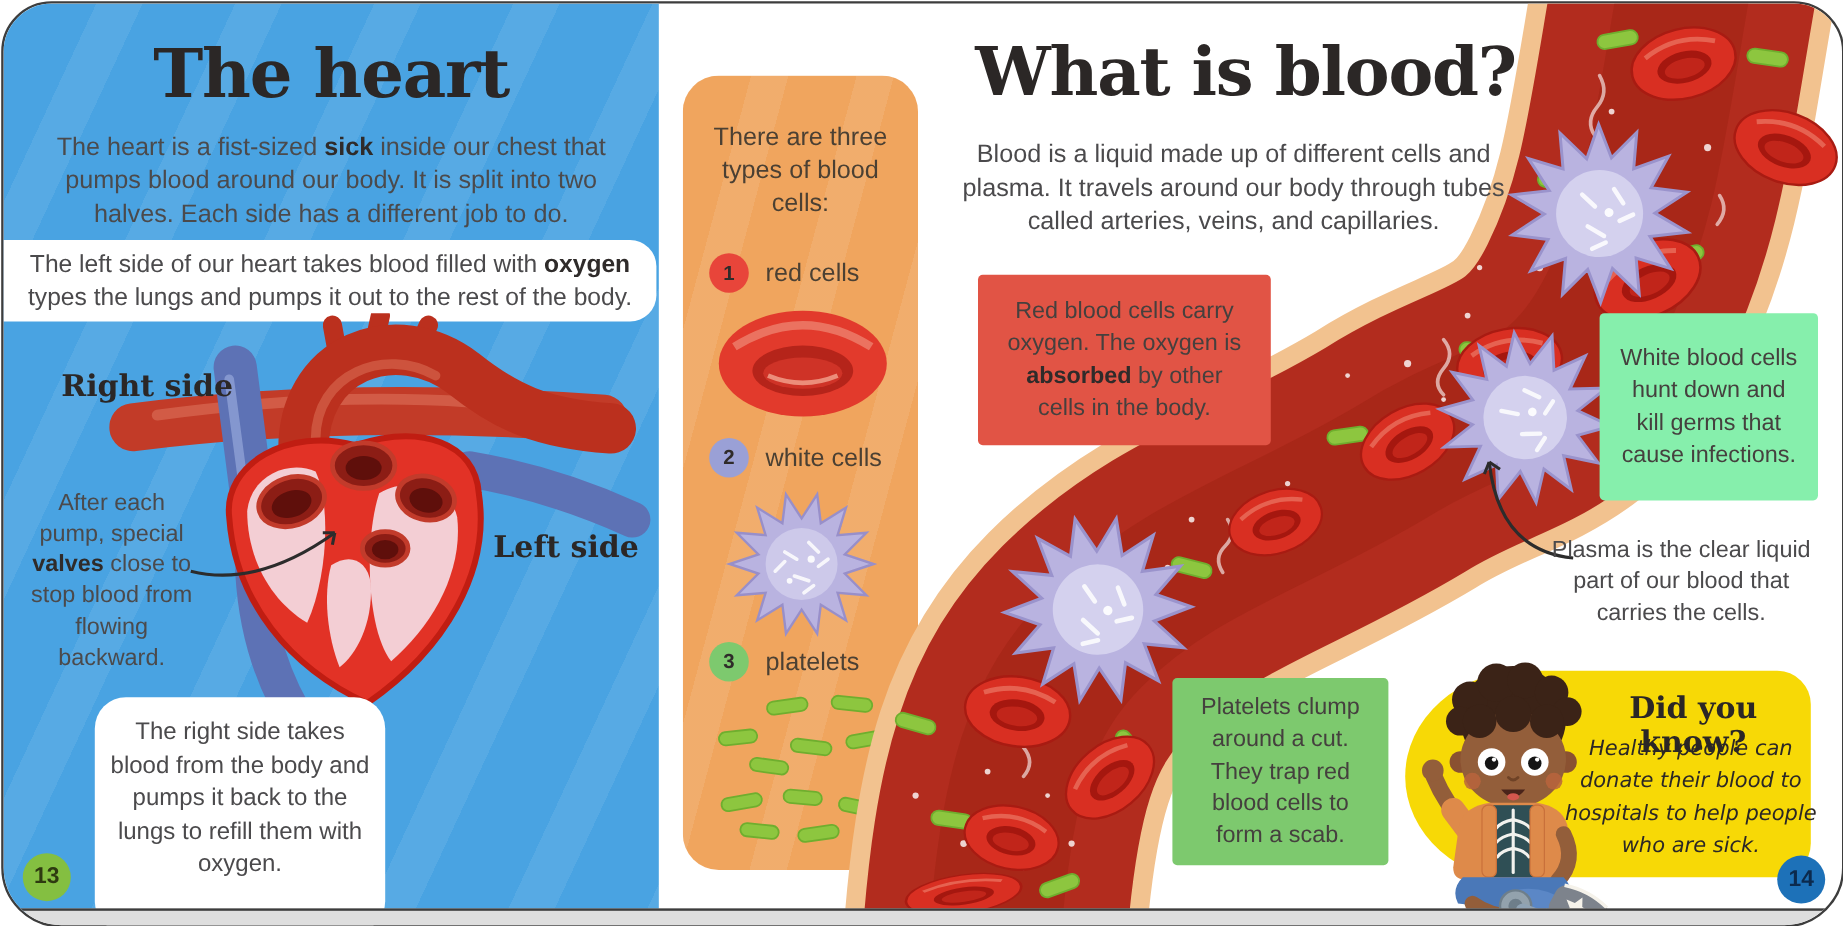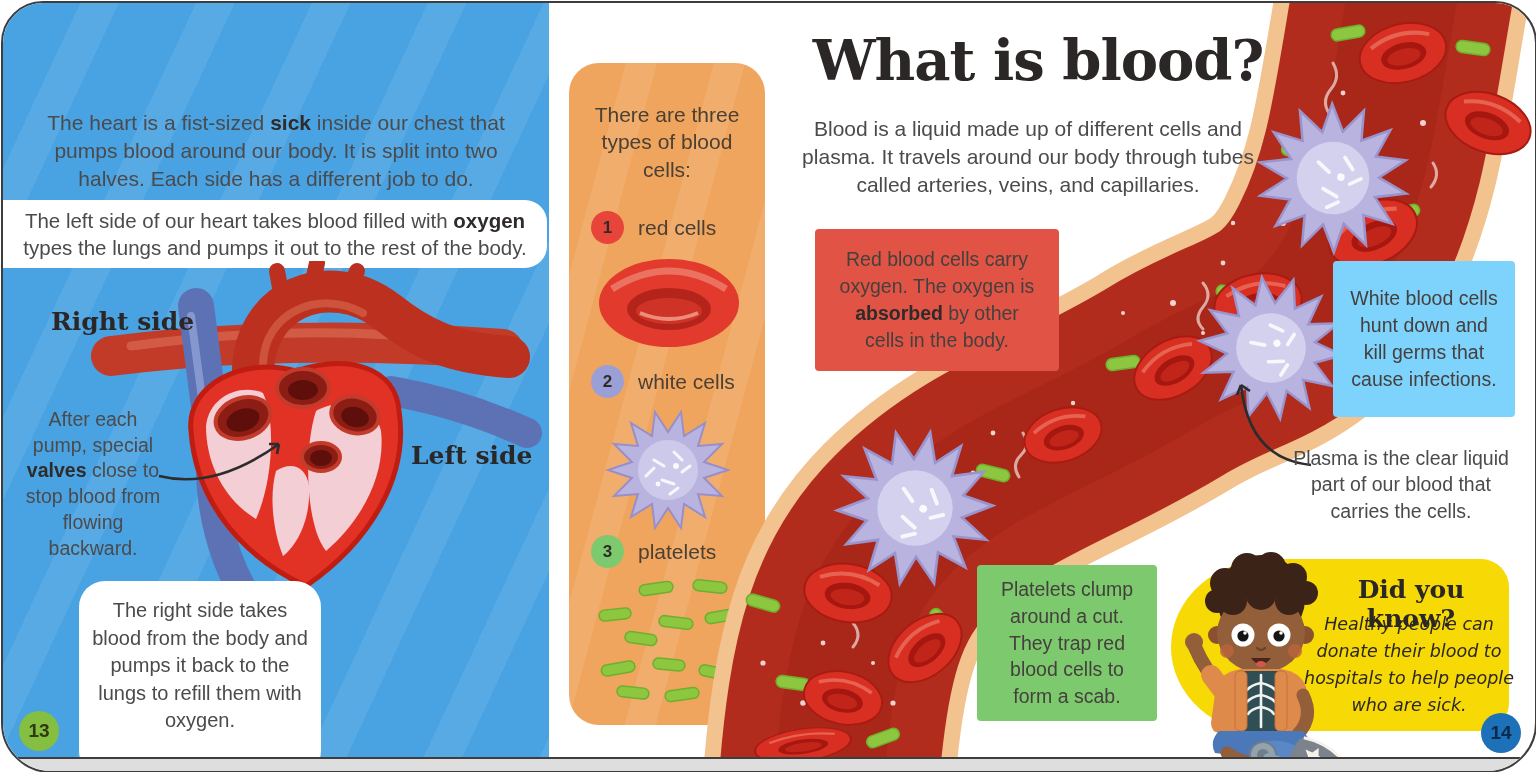--- a/index.html
+++ b/index.html
@@ -38,21 +38,21 @@
   .cells-head{position:absolute;left:10px;top:38px;width:176px;font-size:21px;line-height:1.3;text-align:center;color:#4b4033;}
   .cell-row{position:absolute;left:22px;display:flex;align-items:center;gap:14px;}
   .num-badge{width:33px;height:33px;border-radius:50%;display:flex;align-items:center;justify-content:center;
     font-weight:bold;font-size:17px;color:#2f2b2a;}
   .nb1{background:#e8453a;} .nb2{background:#9aa0d6;} .nb3{background:#7dc96e;}
   .cell-label{font-size:21px;color:#4b4033;}
   
   .note-box{border-radius:4px;display:flex;align-items:center;justify-content:center;
     text-align:center;line-height:1.38;color:#45403e;}
   .red-box{left:812px;top:226px;width:244px;height:142px;background:#e15445;font-size:19.5px;}
-  .peri-box{left:1330px;top:258px;width:182px;height:156px;background:#7dd3fc;font-size:19.5px;}
+  .peri-box{left:1330px;top:258px;width:182px;height:156px;background:#86efac;font-size:19.5px;}
   .green-box{left:974px;top:562px;width:180px;height:156px;background:#7dc96e;font-size:19.5px;}
   .plasma-note{left:1282px;top:442px;width:232px;font-size:19.5px;line-height:1.35;text-align:center;}
   .intro-r{left:788px;top:112px;width:474px;}
   
   .dyk-rect{left:1240px;top:556px;width:266px;height:172px;border-radius:28px;background:#f7d906;}
   .dyk-blob{left:1168px;top:556px;width:200px;height:176px;border-radius:50%;background:#f7d906;}
   .dyk-head{position:absolute;left:1308px;top:572px;width:200px;text-align:center;
     font-family:"DejaVu Serif",serif;font-weight:bold;font-size:25px;color:#2b2726;}
   .dyk-body{position:absolute;left:1300px;top:608px;width:212px;text-align:center;
     font-style:italic;font-size:17.5px;line-height:1.55;color:#2b2726;font-family:"DejaVu Sans",sans-serif;}
@@ -60,20 +60,21 @@
   svg{display:block;}
 </style>
 </head>
 <body>
 
 <div class="stage">
  <div class="book">
 
   <div class="blue-page"></div>
 
+  <div class="abs headline title-l">The heart</div>
 
   <div class="abs body-txt intro-l"><span>The heart is a fist-sized </span><span class="b">sick</span><span> inside our chest that pumps blood around our body. It is split into two halves. Each side has a different job to do.</span></div>
 
   <div class="abs whitebox oxy-box">
     <div class="inner body-txt"><span>The left side of our heart takes blood filled with </span><span class="b">oxygen</span><span> types the lungs and pumps it out to the rest of the body.</span></div>
   </div>
 
   <svg class="abs" style="left:88px;top:258px;" width="460" height="360" viewBox="0 0 460 360">
 
     <path d="M 20 95 Q 200 72 412 88" fill="none" stroke="#c23b28" stroke-width="40" stroke-linecap="round"></path>

